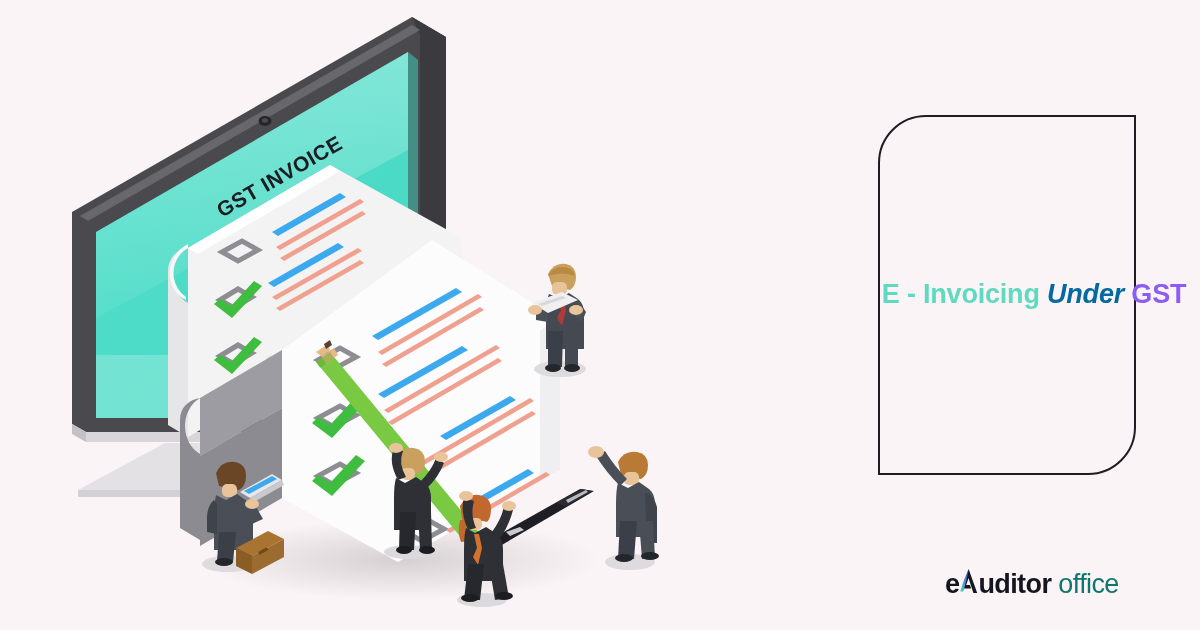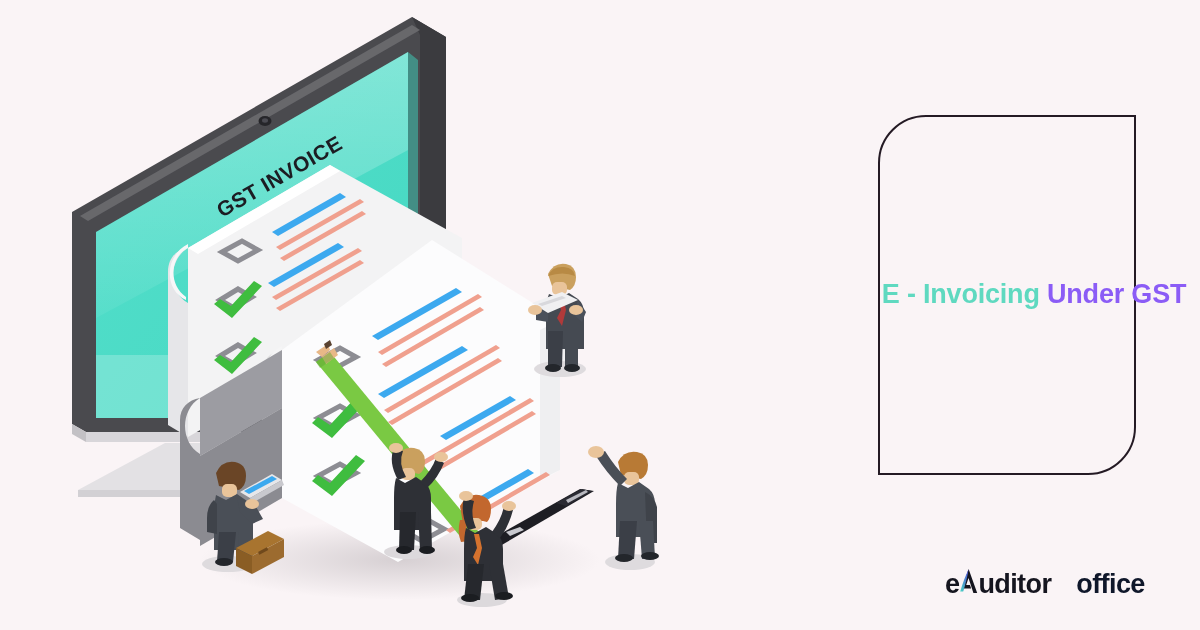--- a/index.html
+++ b/index.html
@@ -27,35 +27,35 @@
     left:760px; top:278px;
     width:500px;
     text-align:center;
     font-size:27px;
     font-weight:bold;
     letter-spacing:-0.2px;
     line-height:1.2;
     white-space:nowrap;
   }
   .h-teal{color:#5fd9c0;margin-left:48px;}
-  .h-dark{color:#8b5cf6;}
+  .h-dark{color:#0369a1;font-style:italic;}
   .h-blue{color:#8b5cf6;}
 
   
   .logo{
     position:absolute;
     left:945px; top:566px;
     font-size:27px;
     letter-spacing:-0.6px;
     white-space:nowrap;
     display:flex;
     align-items:baseline;
   }
   .logo .l-dark{color:#15151f;font-weight:600;}
-  .logo .l-mint{color:#0f172a;font-weight:700;margin-left:25px;}
+  .logo .l-mint{color:#0f766e;font-weight:400;margin-left:7px;}
   .logo .l-a{display:inline-block;width:19px;height:27px;position:relative;vertical-align:baseline;}
   .logo .l-a svg{position:absolute;left:0;bottom:-1px;}
 
   
   #illo{position:absolute;left:0;top:0;width:760px;height:630px;}
 </style>
 </head>
 <body>
 
 <div id="stage">

